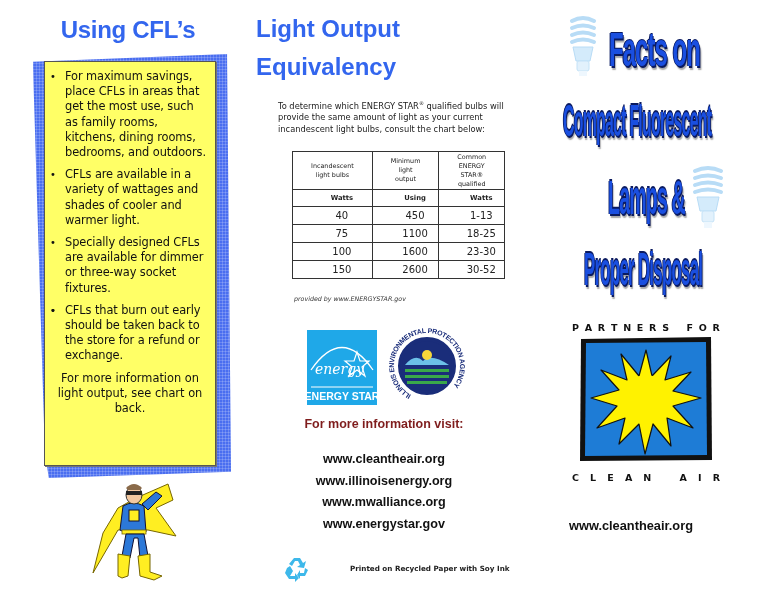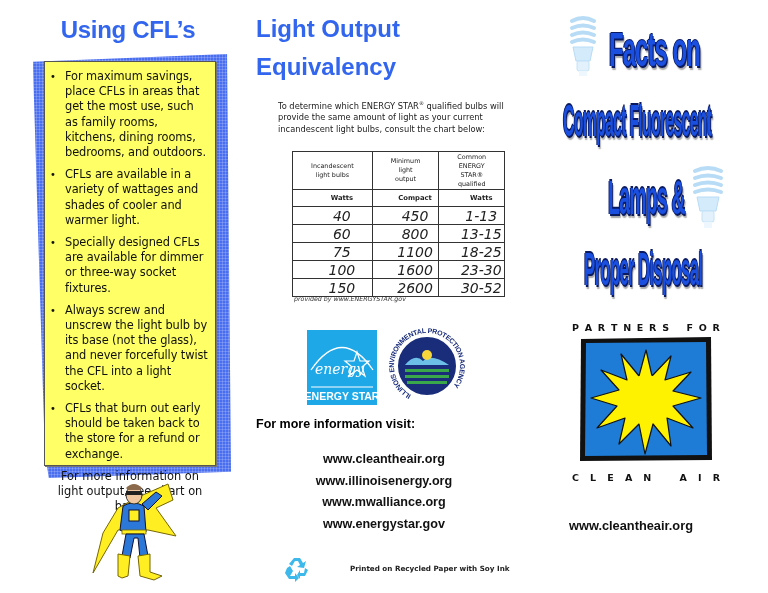--- a/index.html
+++ b/index.html
@@ -54,33 +54,33 @@
     .intro sup { font-size: 5px; }
     table.equiv {
       position: absolute; left: 292px; top: 151px; width: 187px;
       border-collapse: collapse; font-family: "DejaVu Sans", sans-serif;
     }
     table.equiv td {
       border: 1px solid #333; text-align: center; color: #222; padding-left: 19px;
     }
     table.equiv tr.hdr td { font-size: 6.4px; line-height: 9px; height: 38px; padding: 0 18px; }
     table.equiv tr.unit td { font-size: 6.8px; font-weight: bold; height: 17px; }
-    table.equiv tr.val td { font-size: 14px; height: 18px; font-style: italic; }
+    table.equiv tr.val td { font-size: 10px; height: 18px; }
     .provided {
       position: absolute; left: 294px; top: 295px; font-size: 6.3px; font-style: italic; color: #333;
     }
     .estar {
       position: absolute; left: 307px; top: 330px; width: 70px; height: 75px;
     }
     .iepa {
       position: absolute; left: 387px; top: 325px; width: 80px; height: 82px;
     }
     .more-info {
-      position: absolute; left: 256px; top: 417px; width: 256px; text-align: left;
-      font-family: "Liberation Sans", sans-serif; font-weight: bold; font-size: 12.5px; color: #000000;
+      position: absolute; left: 256px; top: 417px; width: 256px; text-align: center;
+      font-family: "Liberation Sans", sans-serif; font-weight: bold; font-size: 12.5px; color: #7f1d1d;
     }
     .links {
       position: absolute; left: 256px; top: 449px; width: 256px; text-align: center;
     }
     .links div {
       font-family: "Liberation Sans", sans-serif; font-weight: bold; font-size: 12.6px;
       line-height: 21.5px; color: #111;
     }
     .recycle { position: absolute; left: 284px; top: 556px; width: 26px; height: 26px; }
     .printed {
@@ -115,21 +115,21 @@
 
 <div>
   <div class="panel1-title">Using CFL’s</div>
 
   <div class="note-shadow"></div>
   <div class="note">
     <ul>
       <li><span class="bullet">•</span><span>For maximum savings, place CFLs in areas that get the most use, such as family rooms, kitchens, dining rooms, bedrooms, and outdoors.</span></li>
       <li><span class="bullet">•</span><span>CFLs are available in a variety of wattages and shades of cooler and warmer light.</span></li>
       <li><span class="bullet">•</span><span>Specially designed CFLs are available for dimmer or three-way socket fixtures.</span></li>
-      <li><span class="bullet">•</span><span>Always screw and unscrew the light bulb by its base (not the glass), and never forcefully twist the CFL into a light socket.</span></li>
+      <li><span class="bullet">•</span></li>
       <li><span class="bullet">•</span><span>CFLs that burn out early should be taken back to the store for a refund or exchange.</span></li>
     </ul>
     <div class="note-footer">For more information on light output, see chart on back.</div>
   </div>
 
   <svg class="hero" viewBox="0 0 110 110">
 
     <path d="M58 20 L90 6 L95 22 L78 30 L98 58 L70 52 L40 52 L15 95 L25 55 L40 30 Z" fill="#ffee22" stroke="#776600" stroke-width="1"></path>
 
     <path d="M45 28 Q55 22 66 28 L68 54 L60 56 L50 56 L42 52 Z" fill="#2c78d8" stroke="#113" stroke-width="1"></path>
@@ -161,32 +161,27 @@
 
   <table class="equiv">
     <tbody>
         <tr class="hdr">
       <td style="width:62px">Incandescent light bulbs</td>
       <td style="width:58px">Minimum light output</td>
       <td>Common ENERGY STAR® qualified</td>
     </tr>
     <tr class="unit">
       <td>Watts</td>
-      <td>Compact</td>
+      <td>Using</td>
       <td>Watts</td>
     </tr>
     <tr class="val">
       <td>40</td>
       <td>450</td>
       <td>1-13</td>
-    </tr>
-    <tr class="val">
-      <td>60</td>
-      <td>800</td>
-      <td>13-15</td>
     </tr>
     <tr class="val">
       <td>75</td>
       <td>1100</td>
       <td>18-25</td>
     </tr>
     <tr class="val">
       <td>100</td>
       <td>1600</td>
       <td>23-30</td>

